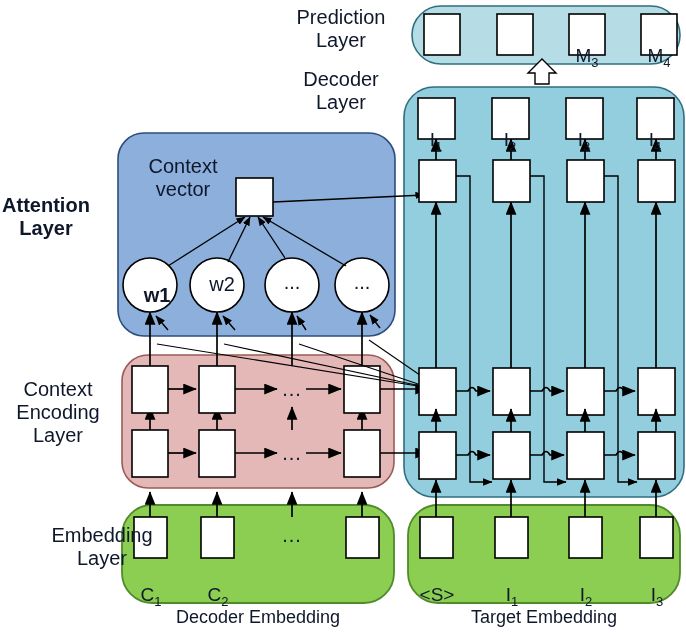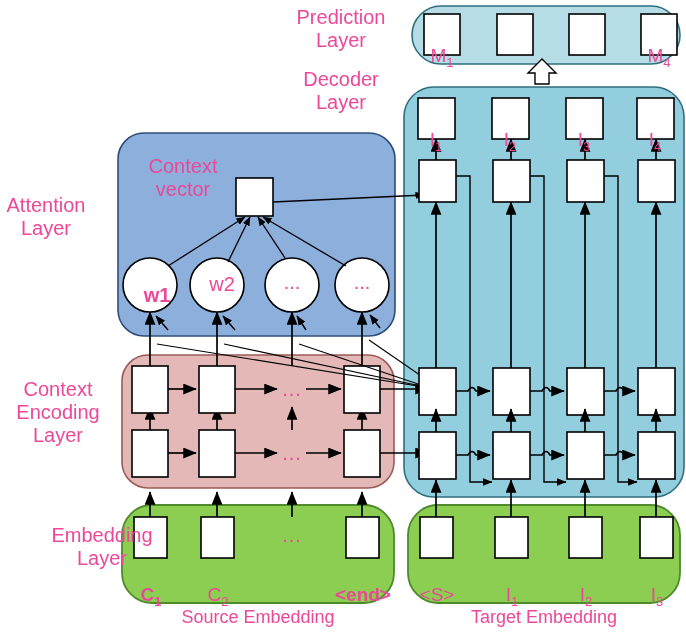--- a/index.html
+++ b/index.html
@@ -1,19 +1,19 @@
 <!DOCTYPE html>
 <html><head>
 <meta charset="utf-8">
 <style>
   html,body{margin:0;padding:0;background:#ffffff;}
   body{width:686px;height:636px;font-family:"Liberation Sans",sans-serif;overflow:hidden;}
   #stage{position:relative;width:686px;height:636px;}
   svg#diagram{position:absolute;left:0;top:0;width:686px;height:636px;}
-  .lbl{position:absolute;text-align:center;color:#ec4899;line-height:1.15;font-size:20px;white-space:pre-line;}
+  .lbl{position:absolute;text-align:center;color:#0f172a;line-height:1.15;font-size:20px;white-space:pre-line;}
   .side-lbl{font-size:20px;}
   .cap{font-size:18px;}
   .ctx-lbl{font-size:20px;}
   .cell-lbl{font-size:19px;}
   .cell-lbl sub{font-size:13px;}
   .circ-lbl{font-size:20px;}
   .emb-lbl{font-size:19px;}
   .emb-lbl sub{font-size:13px;}
   .bold{font-weight:bold;}
   .dots{font-size:20px;letter-spacing:1px;}
@@ -219,40 +219,40 @@
       <rect x="640" y="517" width="33" height="41" fill="#fff" stroke="#000" stroke-width="1.6"></rect>
     </g>
   </svg>
 
   <div class="lbl side-lbl" style="left:286px;top:6px;width:110px;">Prediction
 Layer</div>
 
   <div class="lbl side-lbl" style="left:286px;top:68px;width:110px;">Decoder
 Layer</div>
 
-  <div class="lbl side-lbl" style="left:0px;top:194px;width:92px;">Attention
+  <div class="lbl side-lbl" style="left:0px;top:194px;width:92px;font-weight:bold;">Attention
 Layer</div>
 
   <div class="lbl side-lbl" style="left:0px;top:378px;width:116px;">Context
 Encoding
 Layer</div>
 
   <div class="lbl side-lbl" style="left:0px;top:524px;width:116px;padding-left:44px;">Embedding
 Layer</div>
 
   <div class="lbl ctx-lbl" style="left:131px;top:155px;width:104px;">Context
 vector</div>
 
   <div class="lbl circ-lbl" style="left:123px;top:284px;width:68px;font-weight:bold;">w1</div>
   <div class="lbl circ-lbl" style="left:190px;top:273px;width:64px;">w2</div>
   <div class="lbl circ-lbl" style="left:265px;top:271px;width:54px;">...</div>
   <div class="lbl circ-lbl" style="left:335px;top:271px;width:54px;">...</div>
 
-  <div class="lbl cell-lbl" style="left:416px;top:23px;width:52px;">
-    <span>M</span><sub>1</sub>
+  <div class="lbl cell-lbl" style="left:561px;top:23px;width:52px;">
+    <span>M</span><sub>3</sub>
   </div>
   <div class="lbl cell-lbl" style="left:633px;top:23px;width:52px;">
     <span>M</span><sub>4</sub>
   </div>
 
   <div class="lbl cell-lbl" style="left:410px;top:107px;width:52px;">
     <span>I</span><sub>1</sub>
   </div>
   <div class="lbl cell-lbl" style="left:484px;top:107px;width:52px;">
     <span>I</span><sub>2</sub>
@@ -260,40 +260,37 @@
   <div class="lbl cell-lbl" style="left:558px;top:107px;width:52px;">
     <span>I</span><sub>3</sub>
   </div>
   <div class="lbl cell-lbl" style="left:629px;top:107px;width:52px;text-align:center;">
     <span>I</span><sub>4</sub>
   </div>
 
   <div class="lbl dots" style="left:268px;top:378px;width:48px;">...</div>
   <div class="lbl dots" style="left:268px;top:442px;width:48px;">...</div>
 
-  <div class="lbl emb-lbl" style="left:124px;top:562px;width:54px;font-weight:bold;">
+  <div class="lbl emb-lbl" style="left:124px;top:562px;width:54px;">
     <span>C</span><sub>1</sub>
   </div>
   <div class="lbl emb-lbl" style="left:191px;top:562px;width:54px;">
     <span>C</span><sub>2</sub>
   </div>
   <div class="lbl dots" style="left:268px;top:524px;width:48px;">...</div>
-  <div class="lbl emb-lbl bold" style="left:318px;top:562px;width:90px;">
-    <span>&lt;end&gt;</span>
-  </div>
 
   <div class="lbl emb-lbl" style="left:409px;top:562px;width:56px;">
     <span>&lt;S&gt;</span>
   </div>
   <div class="lbl emb-lbl" style="left:485px;top:562px;width:54px;">
     <span>I</span><sub>1</sub>
   </div>
   <div class="lbl emb-lbl" style="left:559px;top:562px;width:54px;">
     <span>I</span><sub>2</sub>
   </div>
   <div class="lbl emb-lbl" style="left:630px;top:562px;width:54px;">
     <span>I</span><sub>3</sub>
   </div>
 
-  <div class="lbl cap" style="left:142px;top:607px;width:232px;">Source Embedding</div>
+  <div class="lbl cap" style="left:142px;top:607px;width:232px;">Decoder Embedding</div>
   <div class="lbl cap" style="left:428px;top:607px;width:232px;">Target Embedding</div>
 
 </div>
 
 </body></html>

